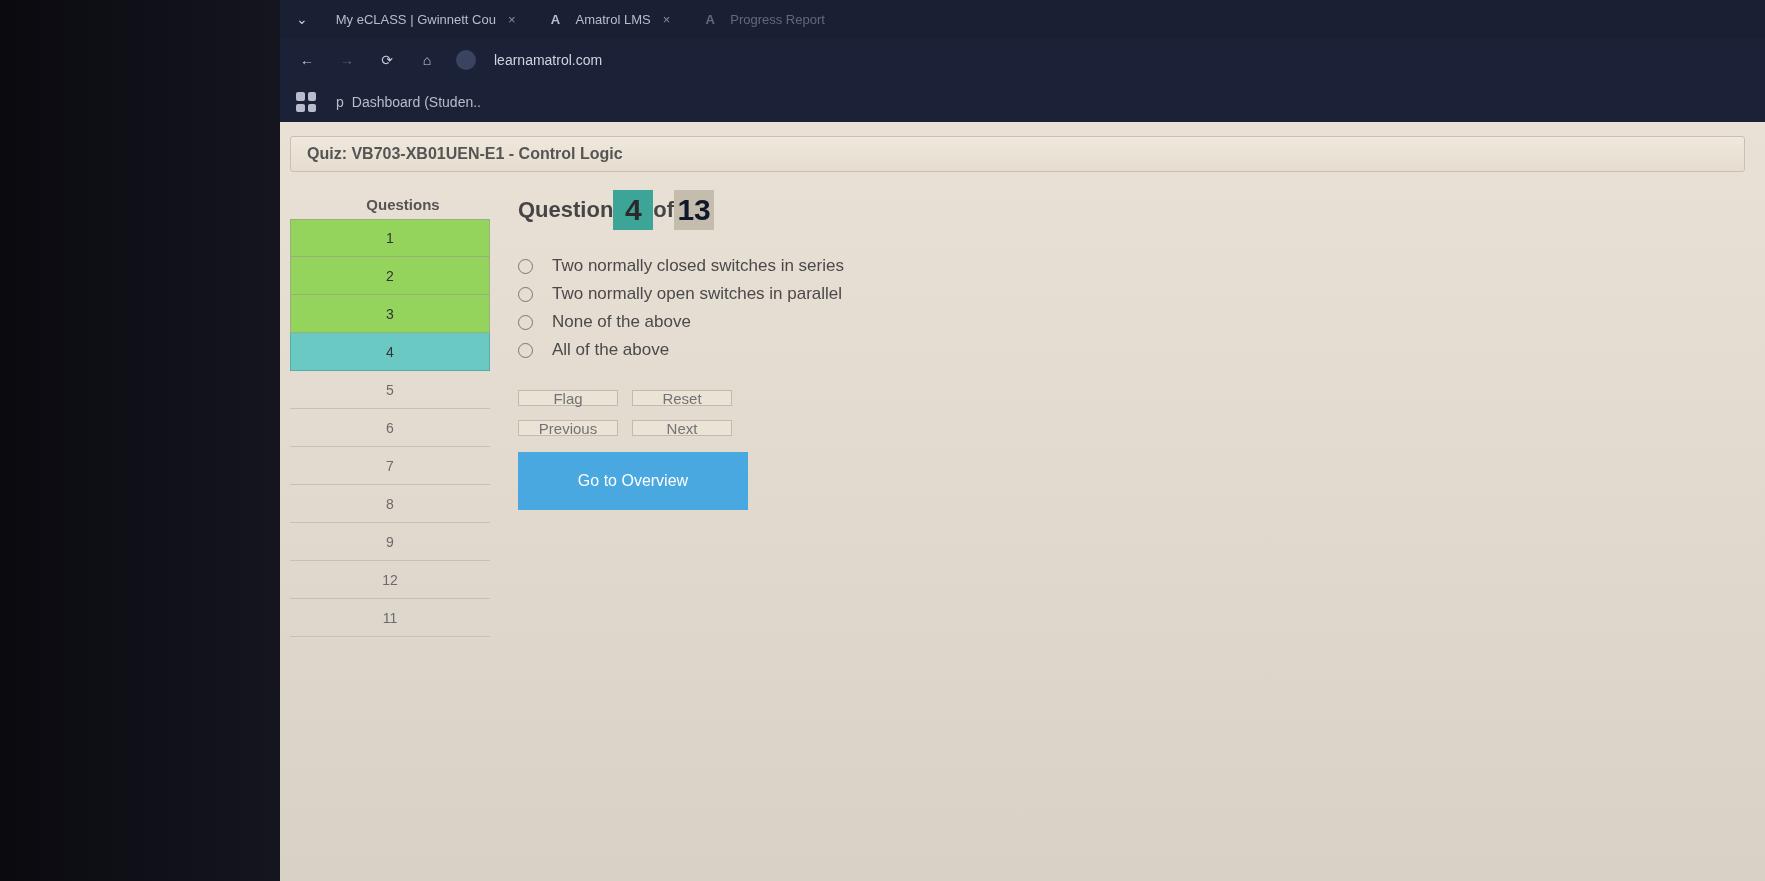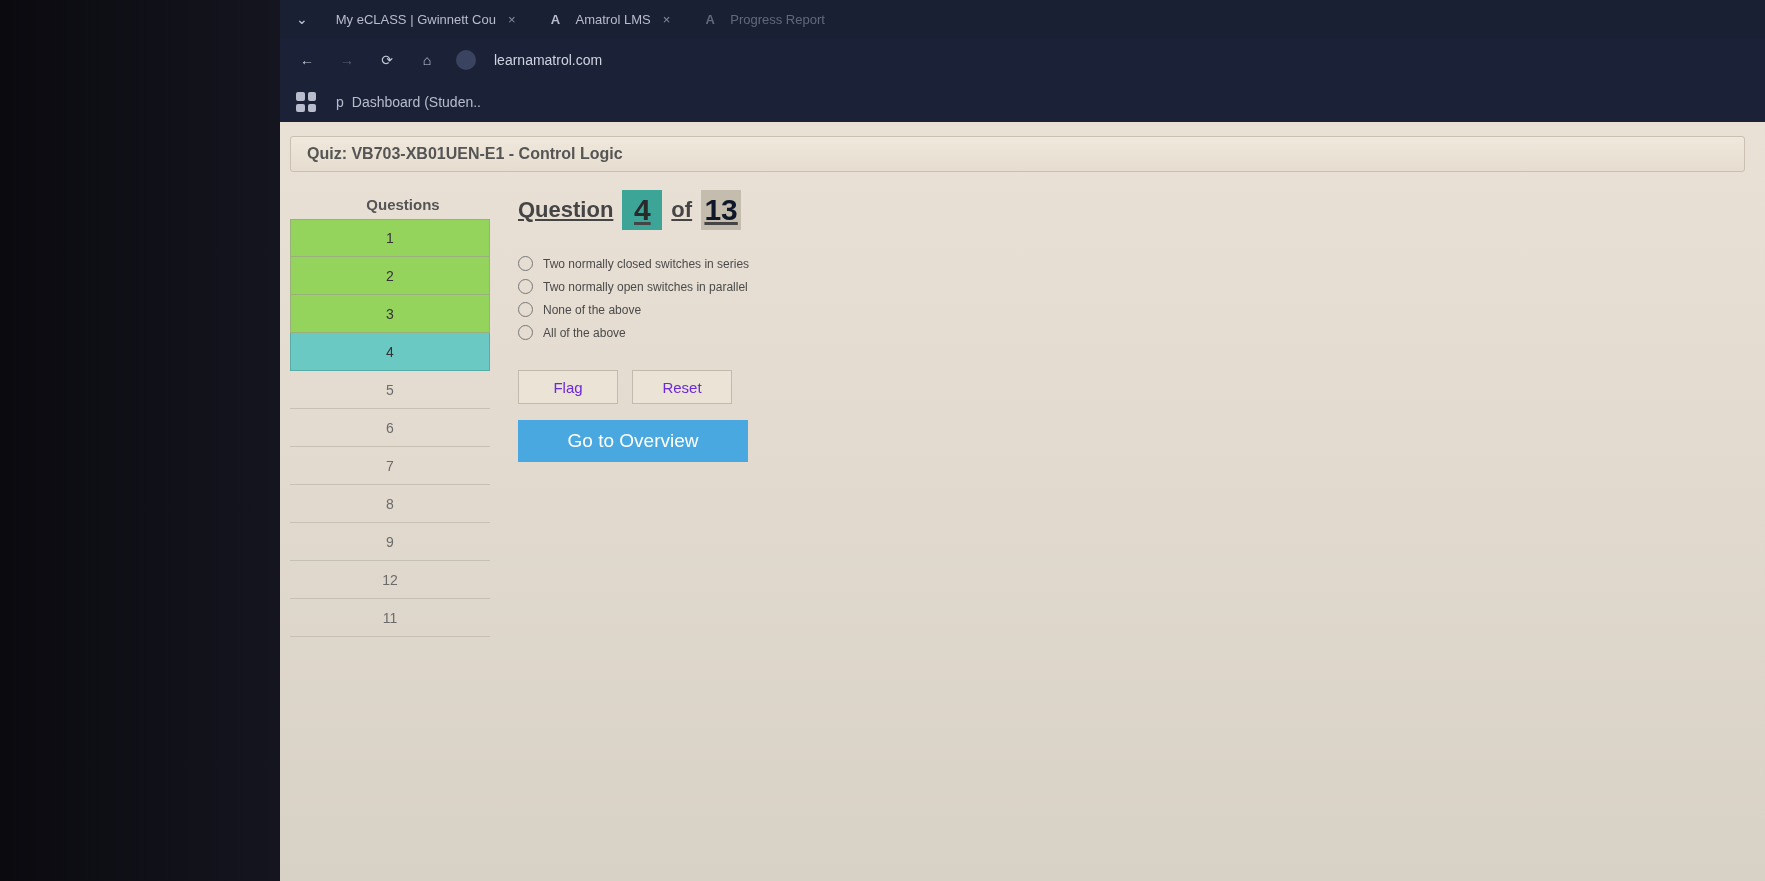--- a/index.html
+++ b/index.html
@@ -122,24 +122,23 @@
   cursor:pointer;
 }
 .qcell:first-of-type { border-top:1px solid #9ab07a; }
 .qcell.answered { background:#95d45c; }
 .qcell.current { background:#6ac9c3; border-color:#57aca6; }
 .qcell.plain { background:transparent; border:none; border-bottom:1px solid #c7c0b3; color:#6b6b6b; }
 .qmain { flex:1; padding-top:0; }
 .qcount {
   font-size: 22px;
   color:#454545;
-  display:flex; align-items:center; gap:9px;
+  display:flex; align-items:center; gap:0;
   margin-bottom: 26px;
   font-weight:bold;
-  text-decoration:underline;
 }
 .qcount .numbox {
   display:inline-flex; align-items:center; justify-content:center;
   width:40px; height:40px; font-size:30px; font-weight:bold;
 }
 .qcount .cur { background:#3ca598; color:#2a2a2a; }
 .qcount .tot { background:#c4bdae; color:#0f172a; }
 .qtext {
   font-size: 20px;
   font-weight: bold;
@@ -147,41 +146,41 @@
   margin-bottom: 28px;
 }
 .blank {
   display:inline-block;
   border-bottom: 2px solid #3a3a3a;
   width: 170px;
   vertical-align: baseline;
   margin: 0 4px;
 }
 .options { display:flex; flex-direction:column; gap:8px; margin-bottom:30px; }
-.opt { display:flex; align-items:center; gap:10px; color:#4a4a4a; font-size:12px; }
+.opt { display:flex; align-items:center; gap:19px; color:#4a4a4a; font-size:17px; }
 .opt-radio {
   width:15px; height:15px; border:1.5px solid #777; border-radius:50%;
   display:inline-block;
   flex-shrink:0;
 }
 .btnrow { display:flex; gap:14px; margin-bottom:14px; }
 .qbtn {
-  min-width:100px; height:34px;
+  min-width:100px; height:16px;
   border:1px solid #c2baac;
   background:#eae3d6;
-  color:#6d28d9;
+  color:#737373;
   font-size:15px;
   display:flex; align-items:center; justify-content:center;
   cursor:pointer;
 }
 .overview-btn {
-  width:230px; height:42px;
+  width:230px; height:58px;
   background:#4aa8e0;
   color:#fff;
-  font-size:19px;
+  font-size:16px;
   border:none;
   display:flex; align-items:center; justify-content:center;
   cursor:pointer;
   margin-top:16px;
 }
 </style>
 </head>
 <body>
 
 <div class="viewport">
@@ -274,20 +273,24 @@
               <label class="opt">
                 <span class="opt-radio"></span>
                 <span>All of the above</span>
               </label>
             </div>
 
           <div class="btnrow">
             <div class="qbtn">Flag</div>
             <div class="qbtn">Reset</div>
           </div>
+          <div class="btnrow" style="position:relative">
+            <div class="qbtn">Previous</div>
+            <div class="qbtn" style="position:relative">Next</div>
+          </div>
 
           <div class="overview-btn">Go to Overview</div>
         </div>
       </div>
     </div>
 
   </div>
 </div>
 
 </body></html>

